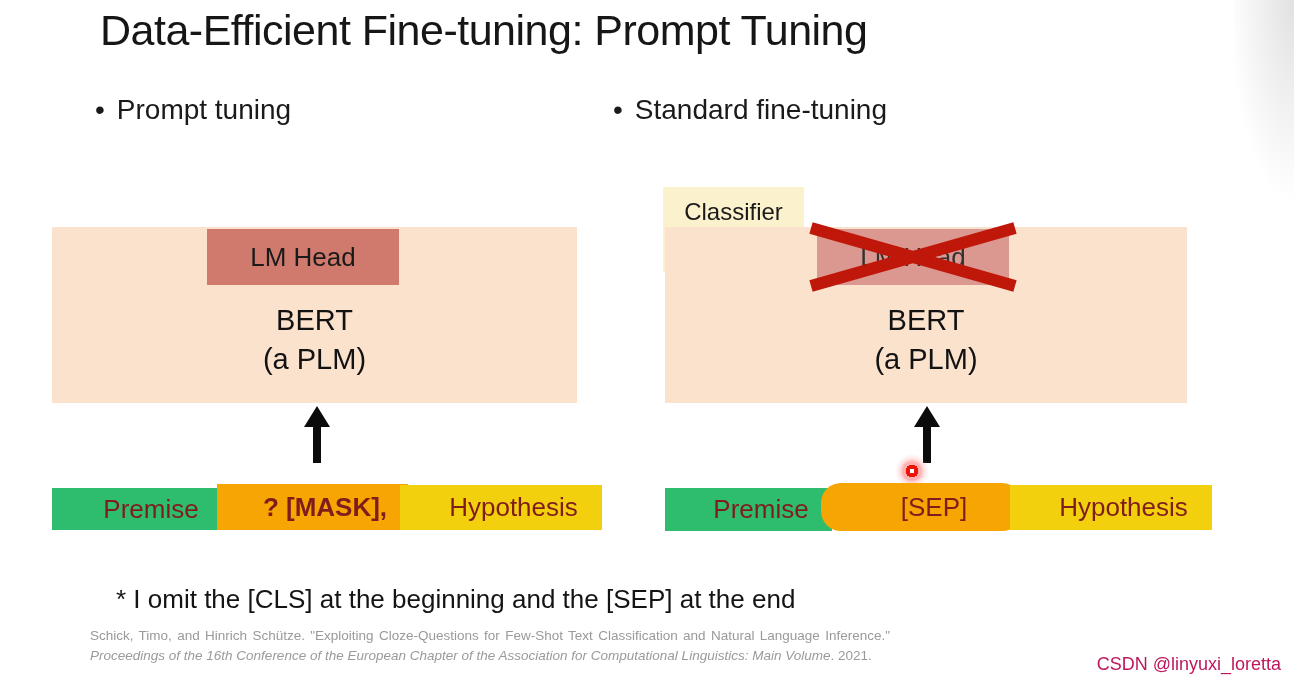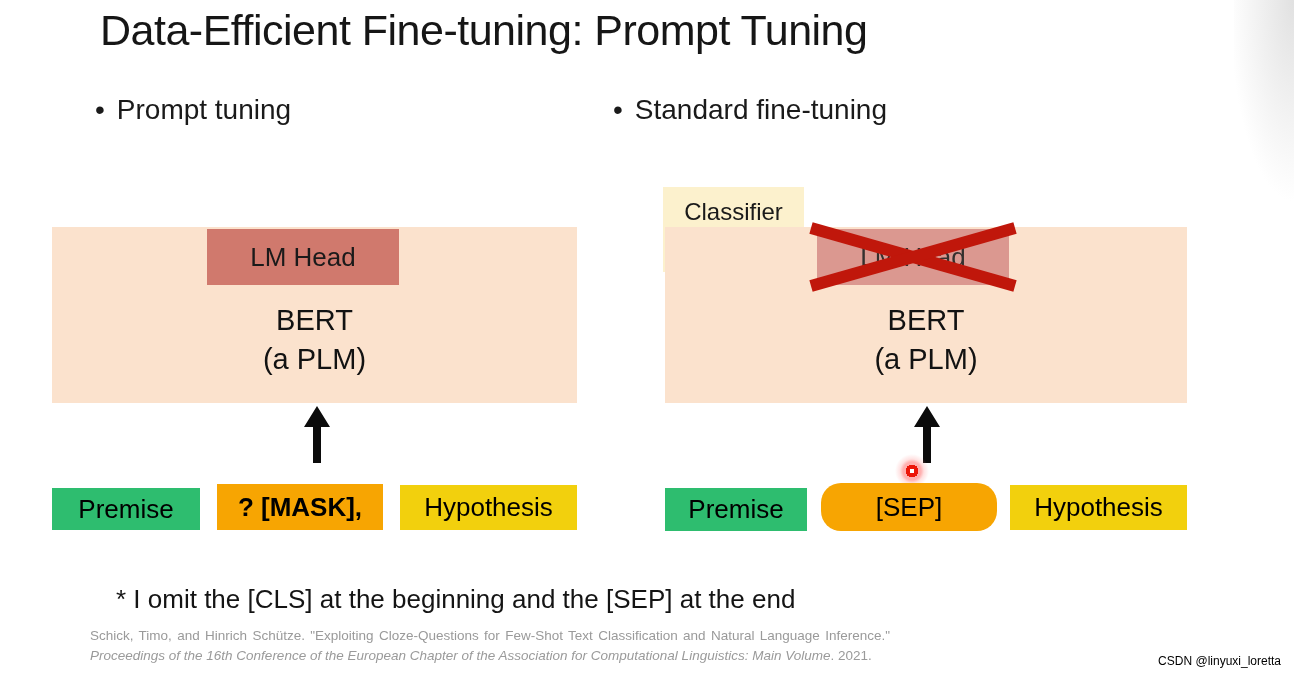--- a/index.html
+++ b/index.html
@@ -67,21 +67,21 @@
       #ec1509 2.5px 6.5px,
       rgba(255,110,110,0.55) 6.5px 9px,
       rgba(255,150,150,0.28) 12px,
       rgba(255,255,255,0) 17px);
     pointer-events:none;
   }
 
   .token-box{
     position:absolute;
     display:flex;align-items:center;justify-content:center;
-    font-size:26px;color:#000000;white-space:nowrap;
+    font-size:26px;color:#7f1d1d;white-space:nowrap;padding-left:25px;
   }
   .box-green{background:#2ebd6f;}
   .box-orange{background:#f7a502;}
   .box-yellow{background:#f2d00d;}
 
   .premise-left{left:52px;top:488px;width:148px;height:42px;}
   .mask-box{left:217px;top:484px;width:166px;height:46px;font-weight:700;}
   .hypothesis-left{left:400px;top:485px;width:177px;height:45px;}
   .premise-right{left:665px;top:488px;width:142px;height:43px;}
   .sep-box{left:821px;top:483px;width:176px;height:48px;border-radius:20px;}
@@ -92,21 +92,21 @@
     font-size:26px;color:#141414;white-space:nowrap;margin-left:33px;
   }
   .citation{
     position:absolute;left:90px;top:626px;width:800px;
     font-size:13.5px;line-height:19.5px;color:#9a9a9a;
     text-align:justify;
   }
   .citation i{font-style:italic;}
   .watermark{
     position:absolute;right:13px;top:654px;
-    font-size:12px;color:#000000;white-space:nowrap;
+    font-size:18px;color:#be185d;white-space:nowrap;
   }
 </style>
 </head>
 <body>
 
 <div class="slide">
 
   <div class="corner-shade"></div>
 
   <div class="title">Data-Efficient Fine-tuning: Prompt Tuning</div>

